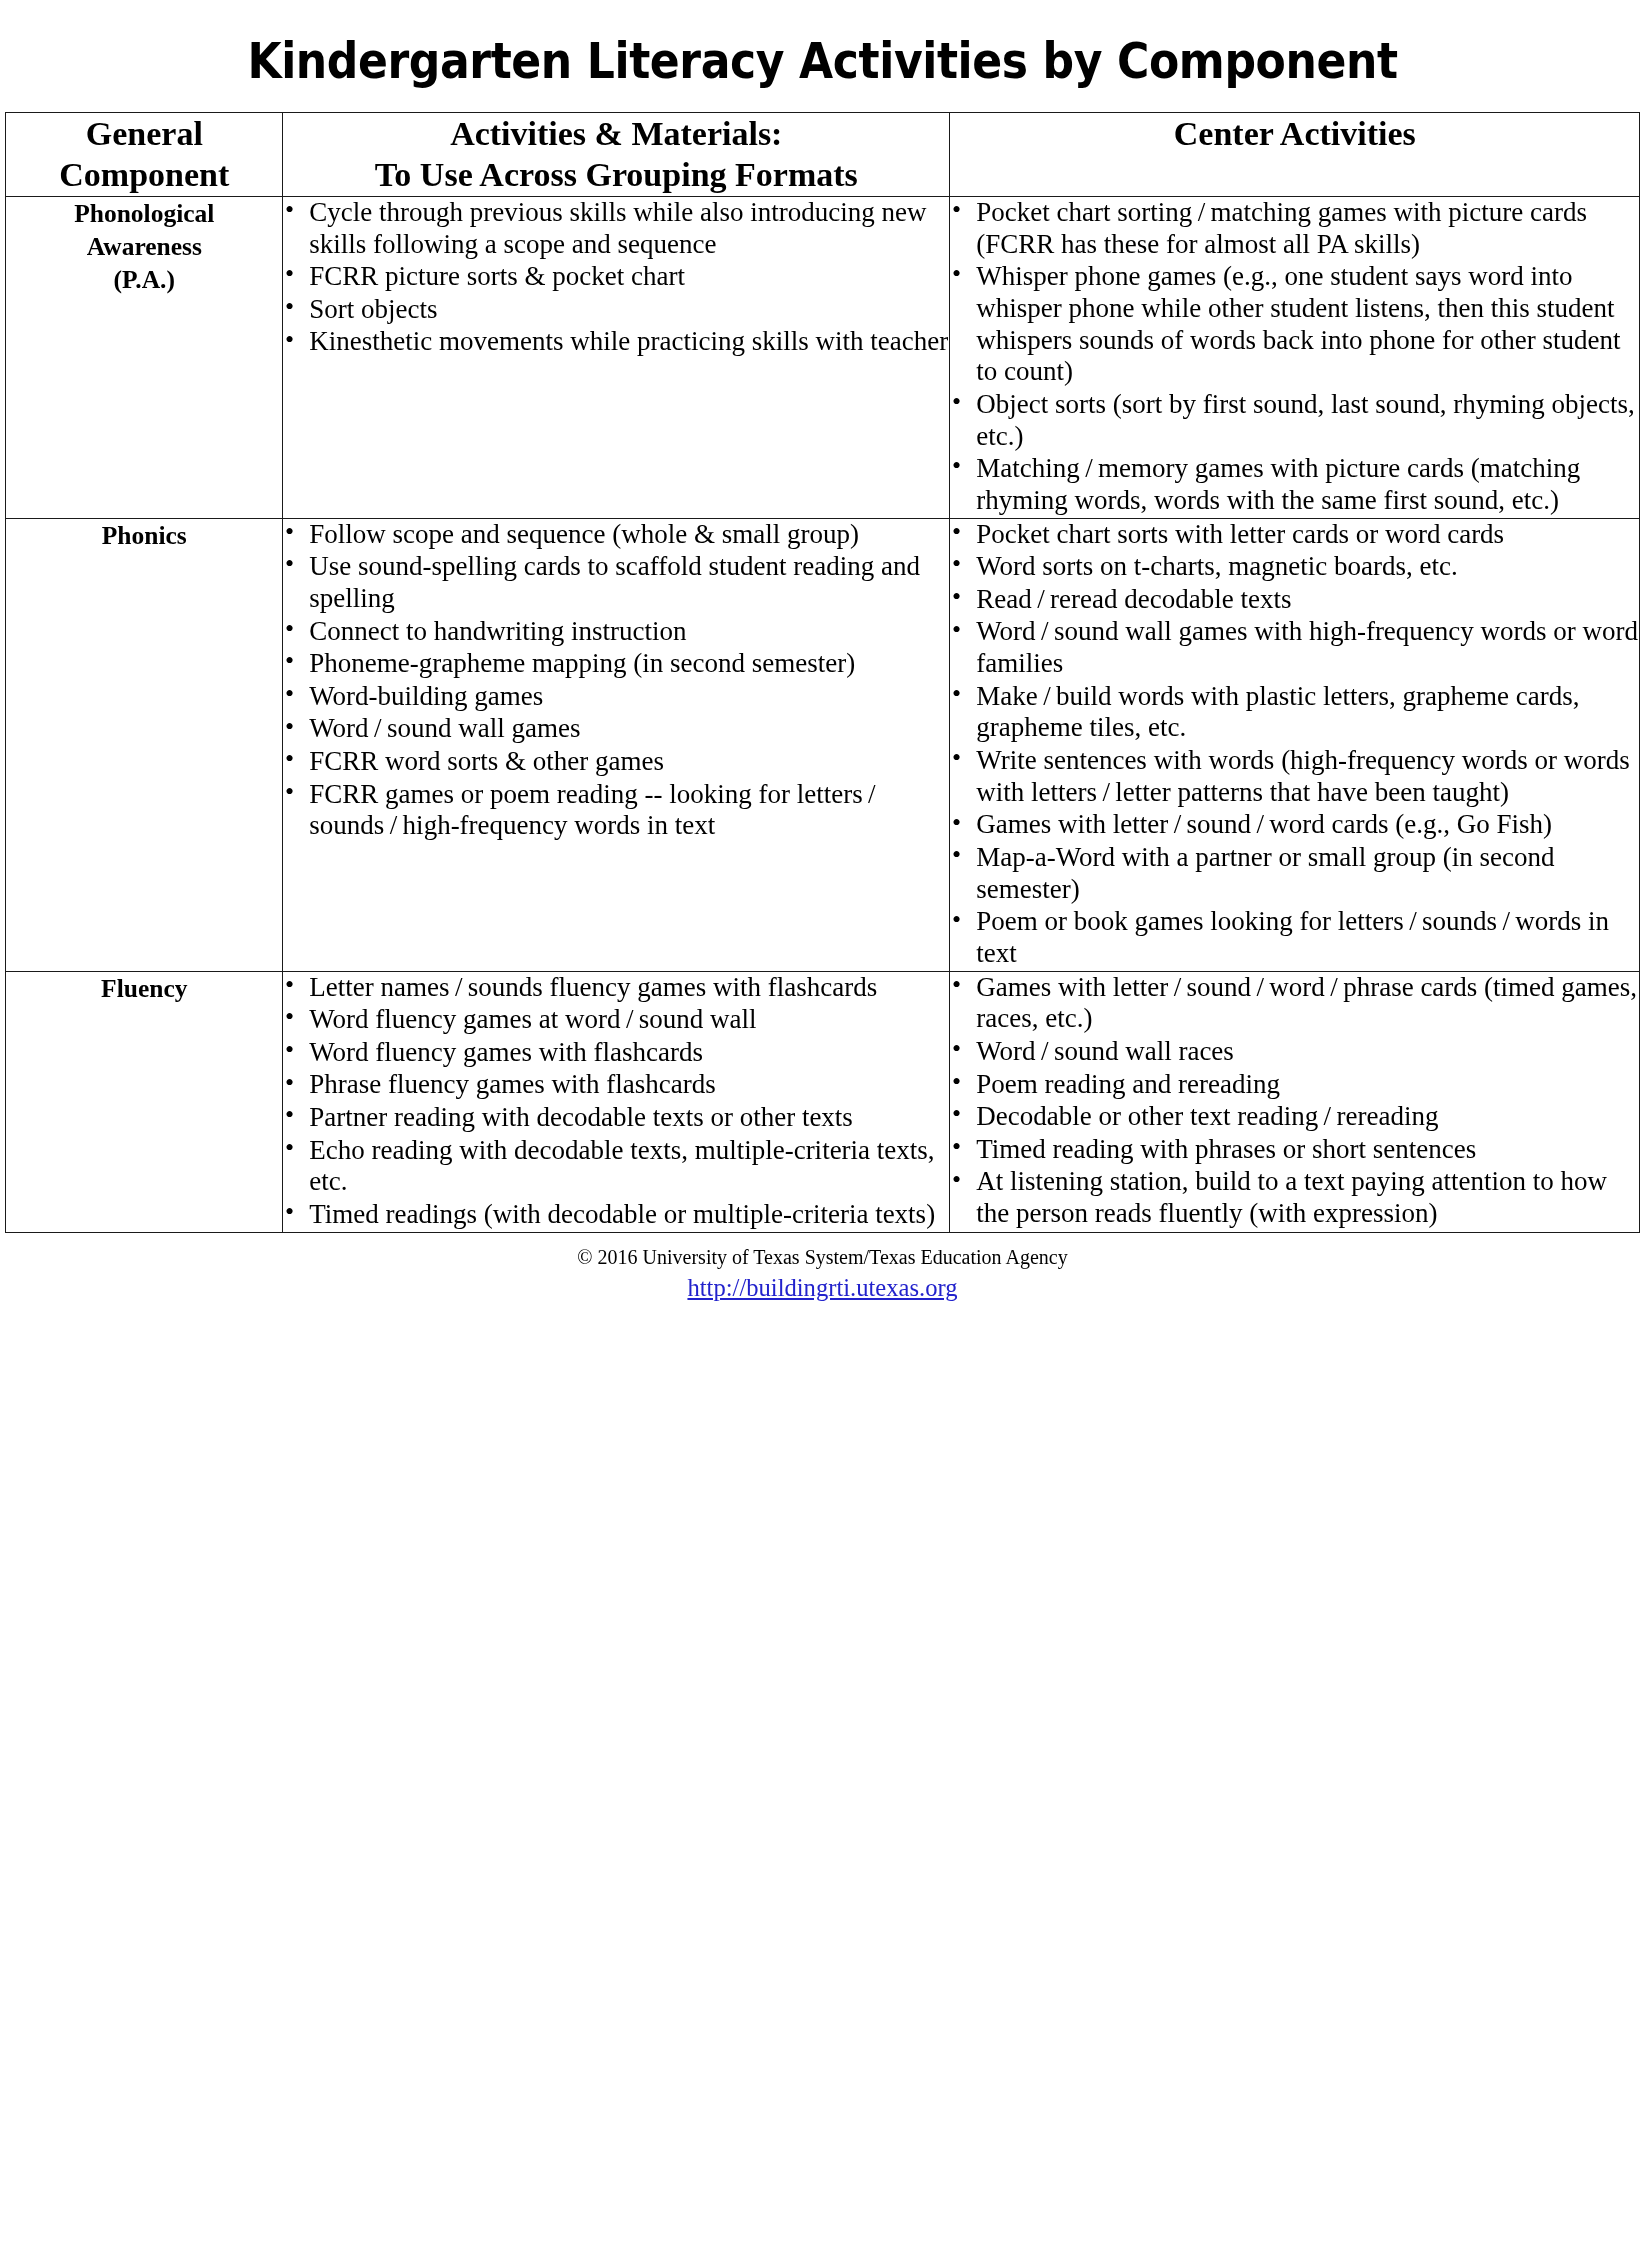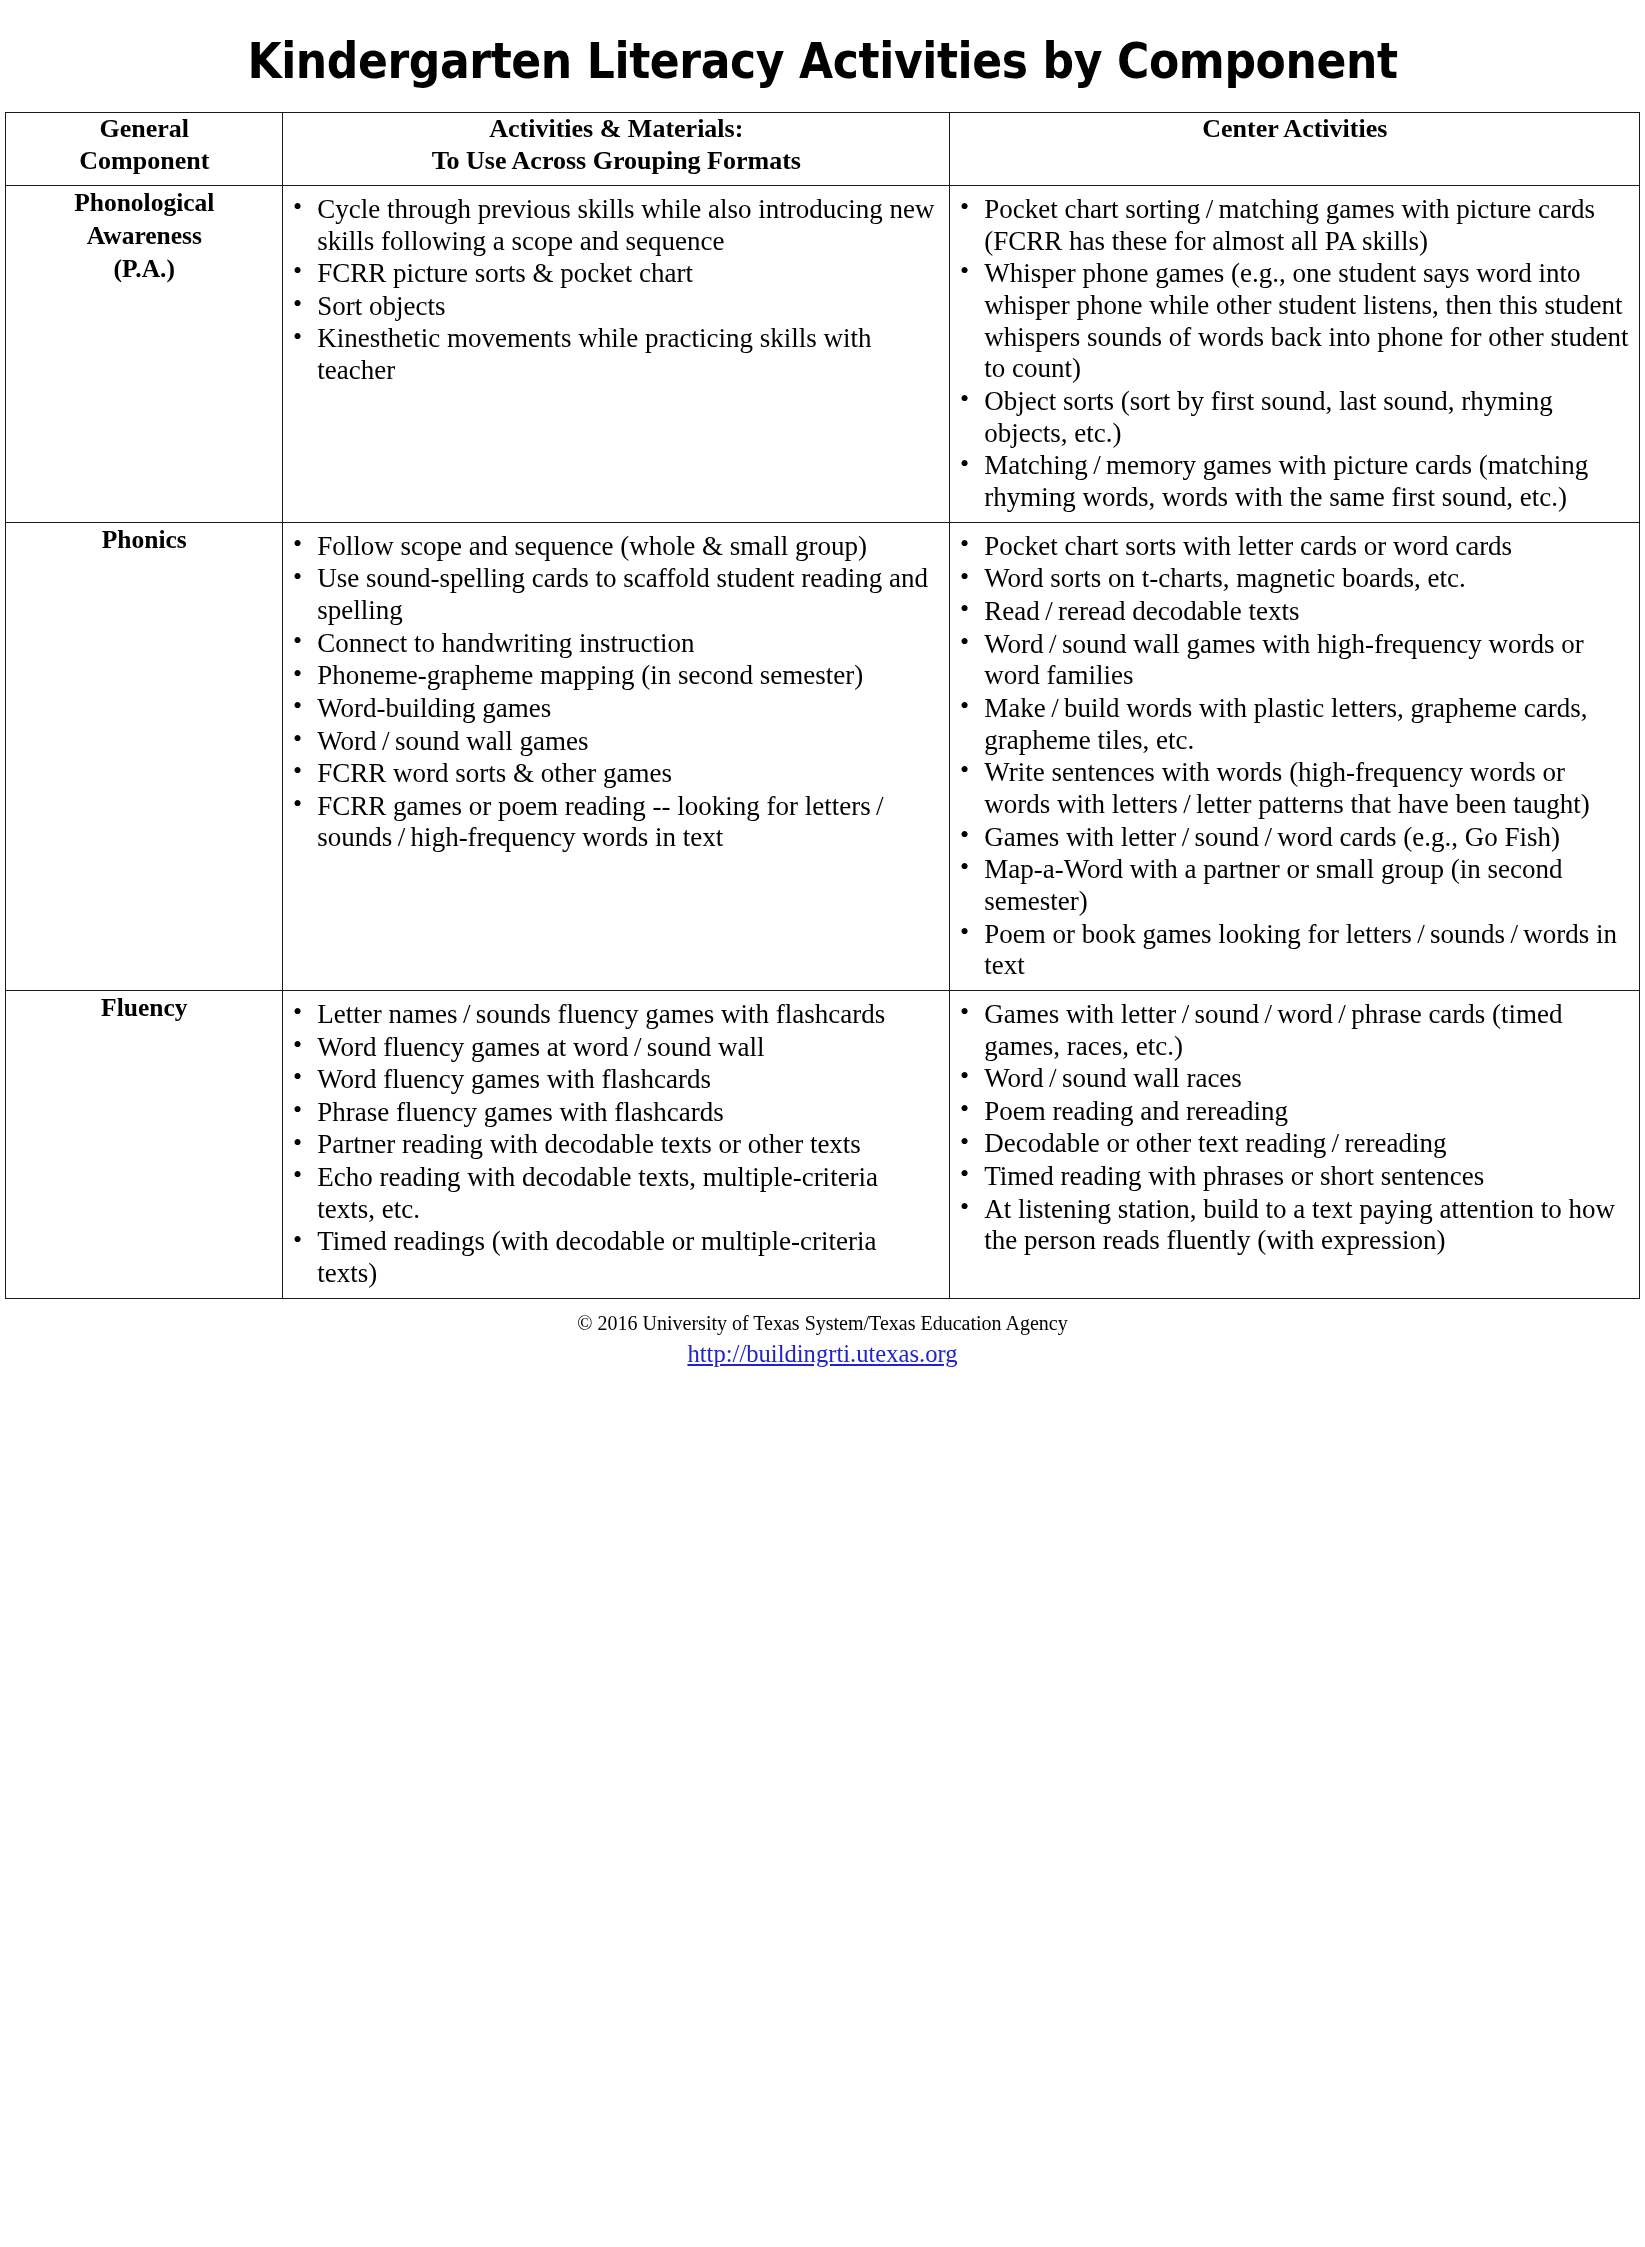--- a/index.html
+++ b/index.html
@@ -44,42 +44,42 @@
     padding: 0;
   }
   col.c1 { width: 277px; }
   col.c2 { width: 667px; }
   col.c3 { width: 690px; }
 
   thead th {
     text-align: center;
     vertical-align: middle;
     font-weight: bold;
-    font-size: 26px;
+    font-size: 34px;
     line-height: 1.22;
     padding: 14px 5.3px 16px 5.3px;
     height: 72px;
   }
   thead th .hl { display: block; white-space: nowrap; }
 
   td.comp-cell {
     text-align: center;
     vertical-align: middle;
     font-weight: bold;
     font-size: 25.5px;
     line-height: 1.3;
     padding: 7px 8.8px;
   }
   td.comp-cell .cl { display: block; }
 
   td.list-cell {
     padding: 8.8px 12.3px 10.5px 8.8px;
   }
   ul.bullets {
-    margin: 8px;
+    margin: 0;
     padding: 0;
     list-style: none;
   }
   ul.bullets > li {
     position: relative;
     padding-left: 26px;
     font-size: 27px;
     line-height: 1.175;
     margin: 0 0 0.9px 0;
     text-indent: 0;

